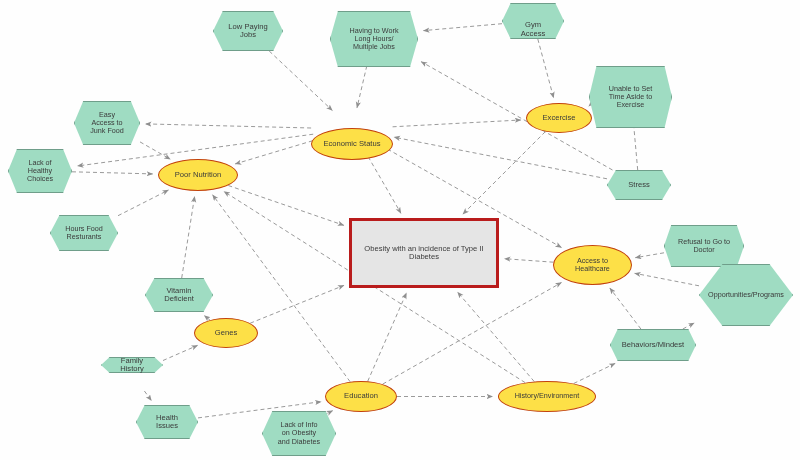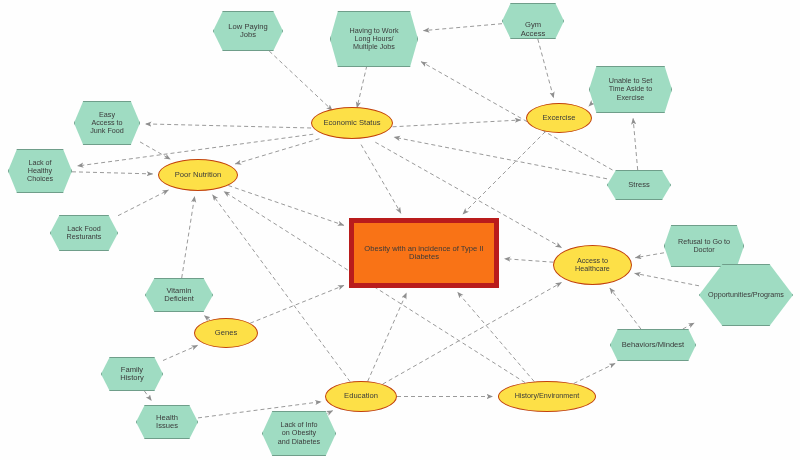--- a/index.html
+++ b/index.html
@@ -7,21 +7,21 @@
   #canvas{position:relative;width:800px;height:460px;background:#fefefe;}
   svg#wires{position:absolute;left:0;top:0;width:800px;height:460px;}
   .node{position:absolute;display:flex;align-items:center;justify-content:center;text-align:center;
         color:#3a3a3a;line-height:1.12;box-sizing:border-box;}
   .node .lbl{display:block;padding:0 2px;white-space:pre-line;}
   .hex{background:#9fdcc2;border:1px solid #6f9e8a;
        clip-path:polygon(14% 0%,86% 0%,100% 50%,86% 100%,14% 100%,0% 50%);}
   .hex-wide{clip-path:polygon(9% 0%,91% 0%,100% 50%,91% 100%,9% 100%,0% 50%);}
   .hex-round{clip-path:polygon(25% 0%,75% 0%,100% 50%,75% 100%,25% 100%,0% 50%);}
   .ell{background:#fde047;border:1px solid #c2410c;border-radius:50%;}
-  .rect{background:#f97316;border:5px solid #b91c1c;}
+  .rect{background:#e5e5e5;border:3px solid #b91c1c;}
   .fs7{font-size:7.2px;}
   .fs75{font-size:7.6px;}
 </style>
 </head>
 <body>
 
 <div id="canvas">
   <svg id="wires">
     <defs>
       <marker id="ah" markerWidth="7" markerHeight="7" refX="6" refY="2.6" orient="auto" markerUnits="userSpaceOnUse">
@@ -66,21 +66,21 @@
         <line x1="313.2" y1="134.2" x2="77.5" y2="166.0" stroke="#9a9a9a" stroke-width="1" stroke-dasharray="4 3" marker-end="url(#ah)"></line>
         <line x1="311.1" y1="128.0" x2="145.5" y2="123.9" stroke="#9a9a9a" stroke-width="1" stroke-dasharray="4 3" marker-end="url(#ah)"></line>
         <line x1="350.1" y1="381.7" x2="212.6" y2="194.8" stroke="#9a9a9a" stroke-width="1" stroke-dasharray="4 3" marker-end="url(#ah)"></line>
         <line x1="607.0" y1="178.8" x2="394.1" y2="137.2" stroke="#9a9a9a" stroke-width="1" stroke-dasharray="4 3" marker-end="url(#ah)"></line>
       </g>
   </svg>
   <div id="node-layer">
       <div class="node rect fs75" style="left: 349px; top: 218px; width: 150px; height: 70px;">
         <span class="lbl">Obesity with an incidence of Type II Diabetes</span>
       </div>
-      <div class="node ell fs75" style="left: 311px; top: 107px; width: 82px; height: 32px;">
+      <div class="node ell fs75" style="left: 311px; top: 128px; width: 82px; height: 32px;">
         <span class="lbl">Economic Status</span>
       </div>
       <div class="node ell fs75" style="left: 158px; top: 159px; width: 80px; height: 32px;">
         <span class="lbl">Poor Nutrition</span>
       </div>
       <div class="node ell fs75" style="left: 526px; top: 103px; width: 66px; height: 30px;">
         <span class="lbl">Excercise</span>
       </div>
       <div class="node ell fs7" style="left: 553px; top: 245px; width: 79px; height: 40px;">
         <span class="lbl">Access to
@@ -101,57 +101,57 @@
       </div>
       <div class="node hex hex-wide fs7" style="left: 330px; top: 11px; width: 88px; height: 56px;">
         <span class="lbl">Having to Work
 Long Hours/
 Multiple Jobs</span>
       </div>
       <div class="node hex  fs75" style="left: 502px; top: 3px; width: 62px; height: 36px; align-items: flex-end;">
         <span class="lbl">Gym
 Access</span>
       </div>
-      <div class="node hex hex-wide fs7" style="left: 589px; top: 66px; width: 83px; height: 47px;">
+      <div class="node hex hex-wide fs7" style="left: 589px; top: 66px; width: 83px; height: 62px;">
         <span class="lbl">Unable to Set
 Time Aside to
 Exercise</span>
       </div>
       <div class="node hex  fs7" style="left: 74px; top: 101px; width: 66px; height: 44px;">
         <span class="lbl">Easy
 Access to
 Junk Food</span>
       </div>
       <div class="node hex  fs7" style="left: 8px; top: 149px; width: 64px; height: 44px;">
         <span class="lbl">Lack of
 Healthy
 Choices</span>
       </div>
       <div class="node hex  fs75" style="left: 607px; top: 170px; width: 64px; height: 30px;">
         <span class="lbl">Stress</span>
       </div>
       <div class="node hex  fs7" style="left: 50px; top: 215px; width: 68px; height: 36px;">
-        <span class="lbl">Lack Food
+        <span class="lbl">Hours Food
 Resturants</span>
       </div>
       <div class="node hex hex-wide fs7" style="left: 664px; top: 225px; width: 80px; height: 42px;">
         <span class="lbl">Refusal to Go to
 Doctor</span>
       </div>
       <div class="node hex hex-round fs7" style="left: 699px; top: 264px; width: 94px; height: 62px;">
         <span class="lbl">Opportunities/Programs</span>
       </div>
       <div class="node hex  fs75" style="left: 145px; top: 278px; width: 68px; height: 34px;">
         <span class="lbl">Vitamin
 Deficient</span>
       </div>
       <div class="node hex hex-wide fs75" style="left: 610px; top: 329px; width: 86px; height: 32px;">
         <span class="lbl">Behaviors/Mindest</span>
       </div>
-      <div class="node hex  fs75" style="left: 101px; top: 357px; width: 62px; height: 34px;">
+      <div class="node hex  fs75" style="left: 101px; top: 357px; width: 62px; height: 16px;">
         <span class="lbl">Family
 History</span>
       </div>
       <div class="node hex  fs75" style="left: 136px; top: 405px; width: 62px; height: 34px;">
         <span class="lbl">Health
 Issues</span>
       </div>
       <div class="node hex  fs7" style="left: 262px; top: 411px; width: 74px; height: 45px;">
         <span class="lbl">Lack of Info
 on Obesity

